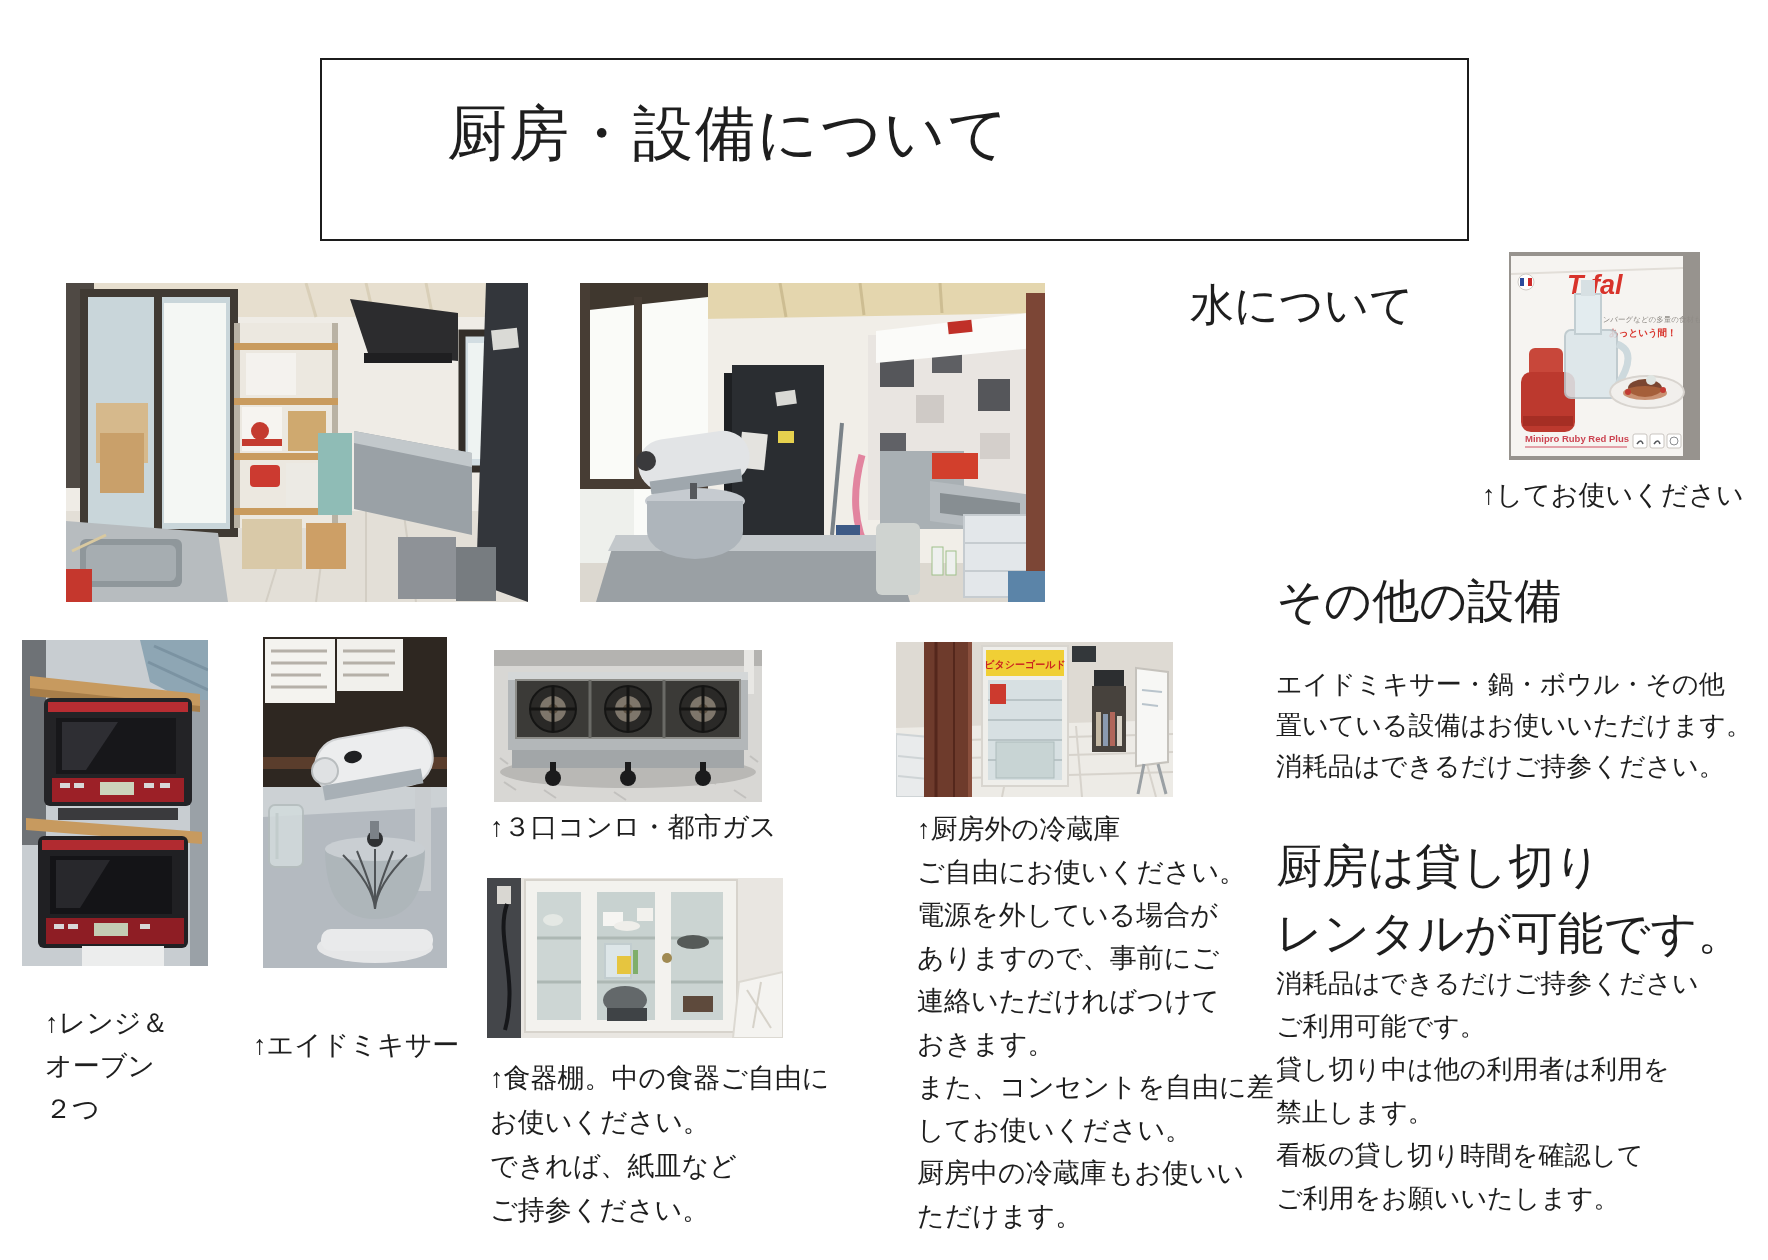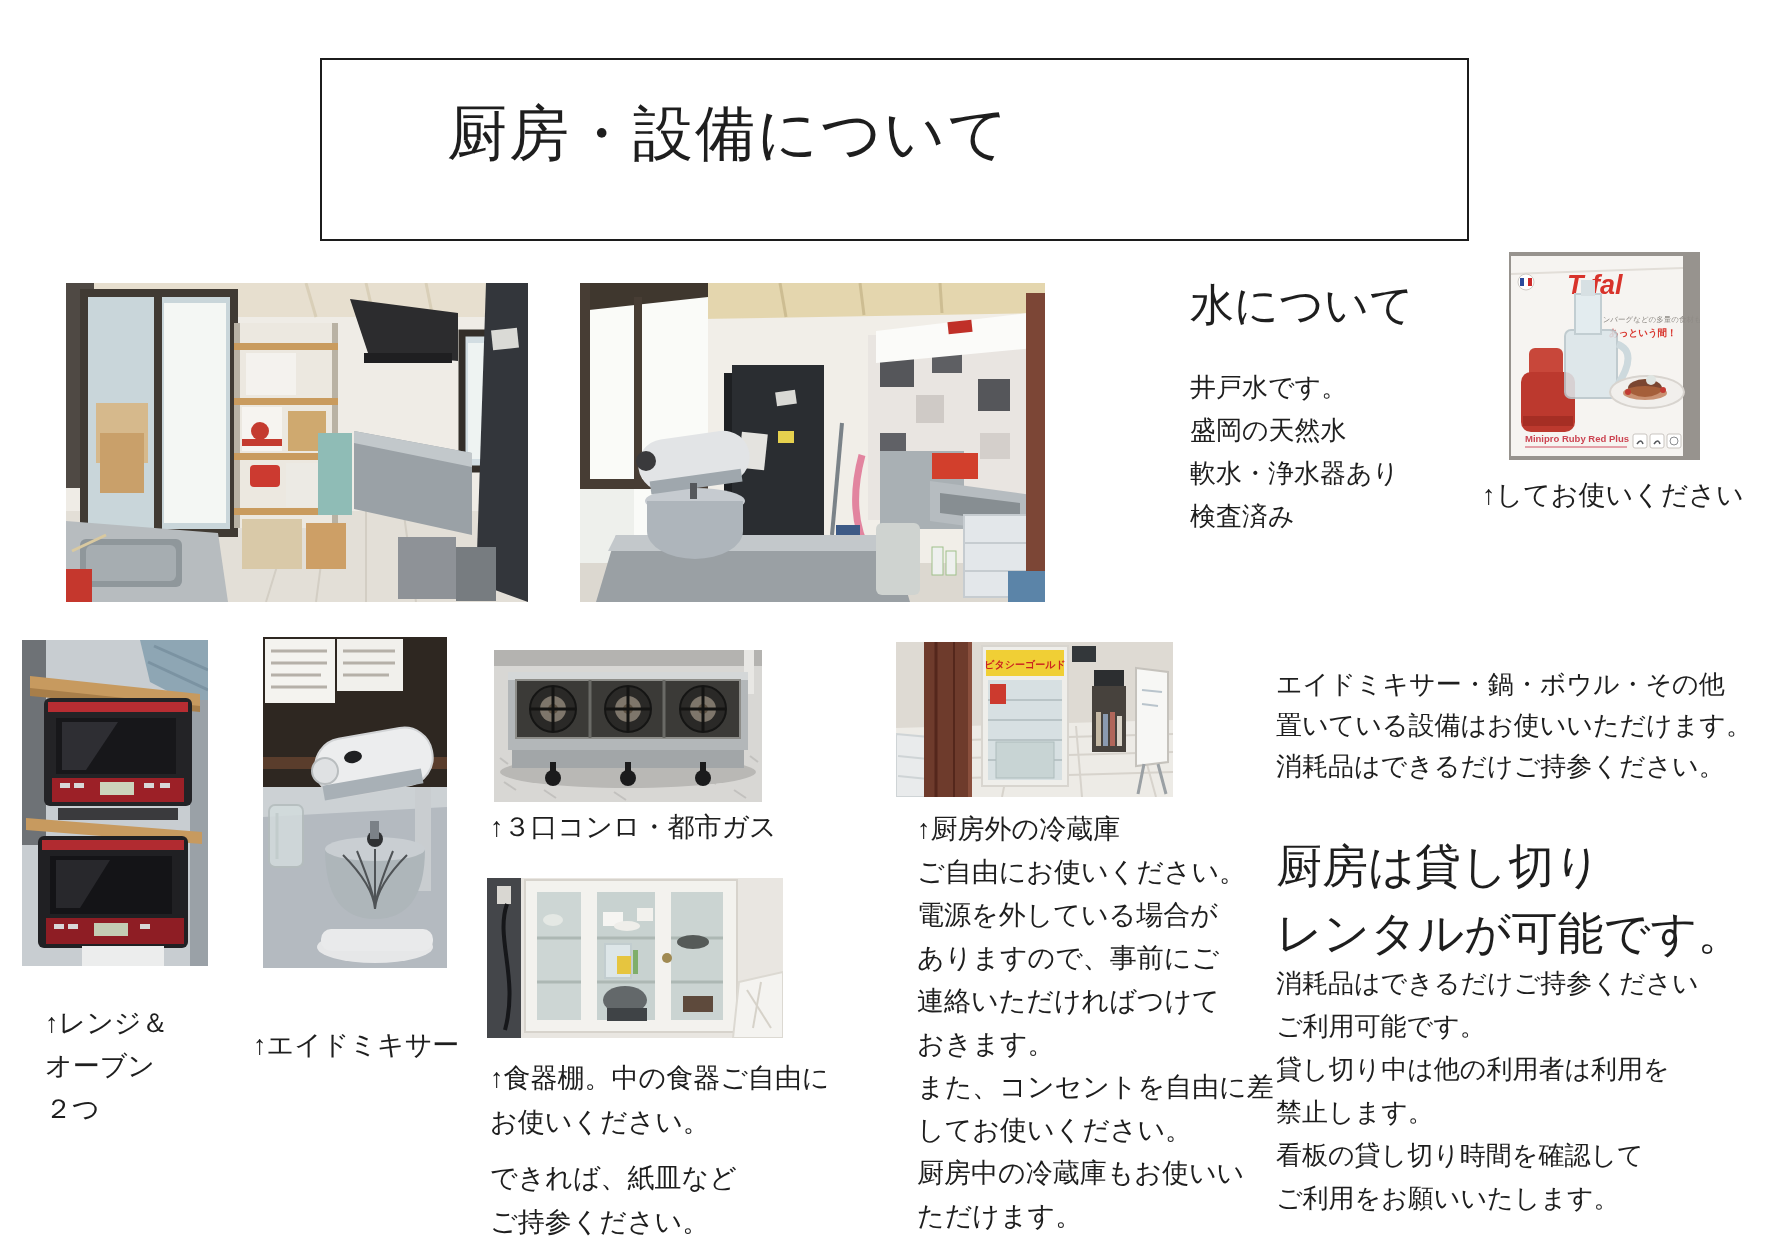--- a/index.html
+++ b/index.html
@@ -161,27 +161,22 @@
       <rect x="141" y="182" width="14" height="14" rx="2" fill="#ffffff" stroke="#c9c5c0"></rect>
       <rect x="158" y="182" width="14" height="14" rx="2" fill="#ffffff" stroke="#c9c5c0"></rect>
       <path d="M128,192 q4,-6 6,0" stroke="#55585c" stroke-width="1.5" fill="none"></path>
       <path d="M145,192 q4,-6 6,0" stroke="#55585c" stroke-width="1.5" fill="none"></path>
       <circle cx="165" cy="189" r="4" stroke="#8a8d90" fill="none"></circle>
     </svg>
   </div>
   <div class="abs cap ln" style="left:1482px;top:474px;">↑してお使いください</div>
 
   <div class="abs h2 h2-water ln" style="left:1190px;top:283px;">水について</div>
-  <div class="abs" style="left:1190px;top:366px;">
-    <div class="body ln">井戸水です。</div>
-    <div class="body ln">盛岡の天然水</div>
-    <div class="body ln">軟水・浄水器あり</div>
-    <div class="body ln">検査済み</div>
-  </div>
-
+
+  <div class="abs h2 ln" style="left:1276px;top:578px;">その他の設備</div>
   <div class="abs" style="left:1276px;top:664px;">
     <div class="body lh41 ln">エイドミキサー・鍋・ボウル・その他</div>
     <div class="body lh41 ln">置いている設備はお使いいただけます。</div>
     <div class="body lh41 ln">消耗品はできるだけご持参ください。</div>
   </div>
 
   <div class="abs" style="left:1276px;top:833px;">
     <div class="h2-rental ln">厨房は貸し切り</div>
     <div class="h2-rental ln">レンタルが可能です。</div>
   </div>
@@ -343,21 +338,21 @@
       <rect x="196" y="118" width="30" height="16" fill="#5e4a3c"></rect>
       <circle cx="180" cy="80" r="5" fill="#a08a52"></circle>
       <polygon points="252,104 296,94 296,160 246,160" fill="#f4f3f0" stroke="#dcd9d2" stroke-width="2"></polygon>
       <line x1="260" y1="112" x2="284" y2="150" stroke="#d6d2c9" stroke-width="2"></line>
       <line x1="274" y1="104" x2="266" y2="150" stroke="#d6d2c9" stroke-width="2"></line>
     </svg>
   </div>
   <div class="abs" style="left:490px;top:1056px;">
     <div class="cap ln lh44" style="line-height:44px;">↑食器棚。中の食器ご自由に</div>
     <div class="cap ln" style="line-height:44px;">お使いください。</div>
-    <div class="cap ln" style="line-height:44px;margin-top:12px;">できれば、紙皿など</div>
+    <div class="cap ln" style="line-height:44px;">できれば、紙皿など</div>
     <div class="cap ln" style="line-height:44px;">ご持参ください。</div>
   </div>
 
   <div class="abs" style="left:896px;top:642px;width:277px;height:196px;">
     <svg width="277" height="155" viewBox="0 0 277 155">
       <rect width="277" height="155" fill="#dedad3"></rect>
       <polygon points="0,86 277,78 277,155 0,155" fill="#edebe6"></polygon>
       <g stroke="#d7d3cc" stroke-width="2">
         <line x1="0" y1="100" x2="277" y2="92"></line>
           <line x1="0" y1="118" x2="277" y2="110"></line>

